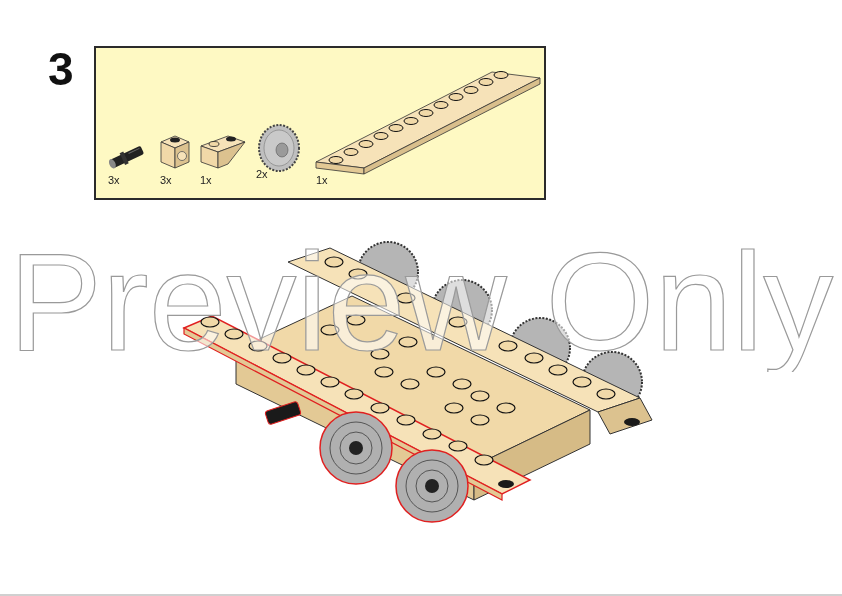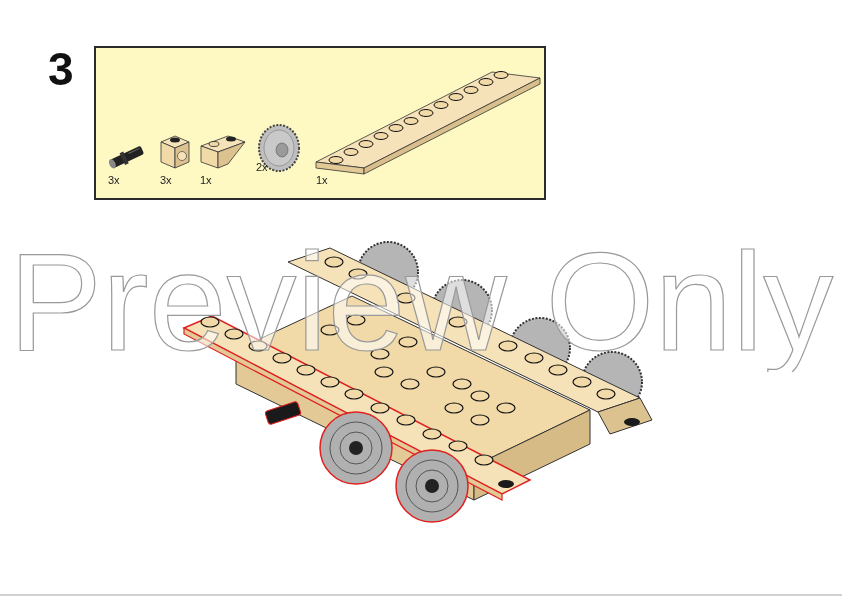--- a/index.html
+++ b/index.html
@@ -45,21 +45,21 @@
     <ellipse cx="16" cy="14" rx="5" ry="2.5" fill="#f1d9a8" stroke="#222" stroke-width="0.8"></ellipse>
     <ellipse cx="33" cy="9" rx="5" ry="2.5" fill="#222"></ellipse>
   </svg>
   <span class="qty" style="left:104px;top:126px">1x</span>
 
   <svg class="part" style="left:158px;top:74px" width="50" height="52" viewBox="0 0 50 52">
     <ellipse cx="25" cy="26" rx="20" ry="23" fill="#bfbfbf" stroke="#444" stroke-width="2" stroke-dasharray="2 1.5"></ellipse>
     <ellipse cx="25" cy="26" rx="15" ry="18" fill="#c9c9c9" stroke="#777" stroke-width="0.6"></ellipse>
     <ellipse cx="28" cy="28" rx="6" ry="7" fill="#9a9a9a" stroke="#555" stroke-width="0.6"></ellipse>
   </svg>
-  <span class="qty" style="left:160px;top:113px">2x</span>
+  <span class="qty" style="left:160px;top:120px">2x</span>
 
   <svg class="part" style="left:218px;top:18px" width="230" height="110" viewBox="0 0 230 110">
     <polygon points="2,96 178,6 226,12 50,102" fill="#f6e2b8" stroke="#333" stroke-width="0.8"></polygon>
     <polygon points="2,96 50,102 50,108 2,102" fill="#e3c995" stroke="#333" stroke-width="0.8"></polygon>
     <polygon points="50,102 226,12 226,18 50,108" fill="#d9bf8c" stroke="#333" stroke-width="0.8"></polygon>
     <g fill="#f1d9a8" stroke="#111" stroke-width="1">
       <ellipse cx="22" cy="94" rx="7" ry="3.5"></ellipse>
         <ellipse cx="37" cy="86" rx="7" ry="3.5"></ellipse>
       <ellipse cx="52" cy="78" rx="7" ry="3.5"></ellipse>
         <ellipse cx="67" cy="70" rx="7" ry="3.5"></ellipse>

